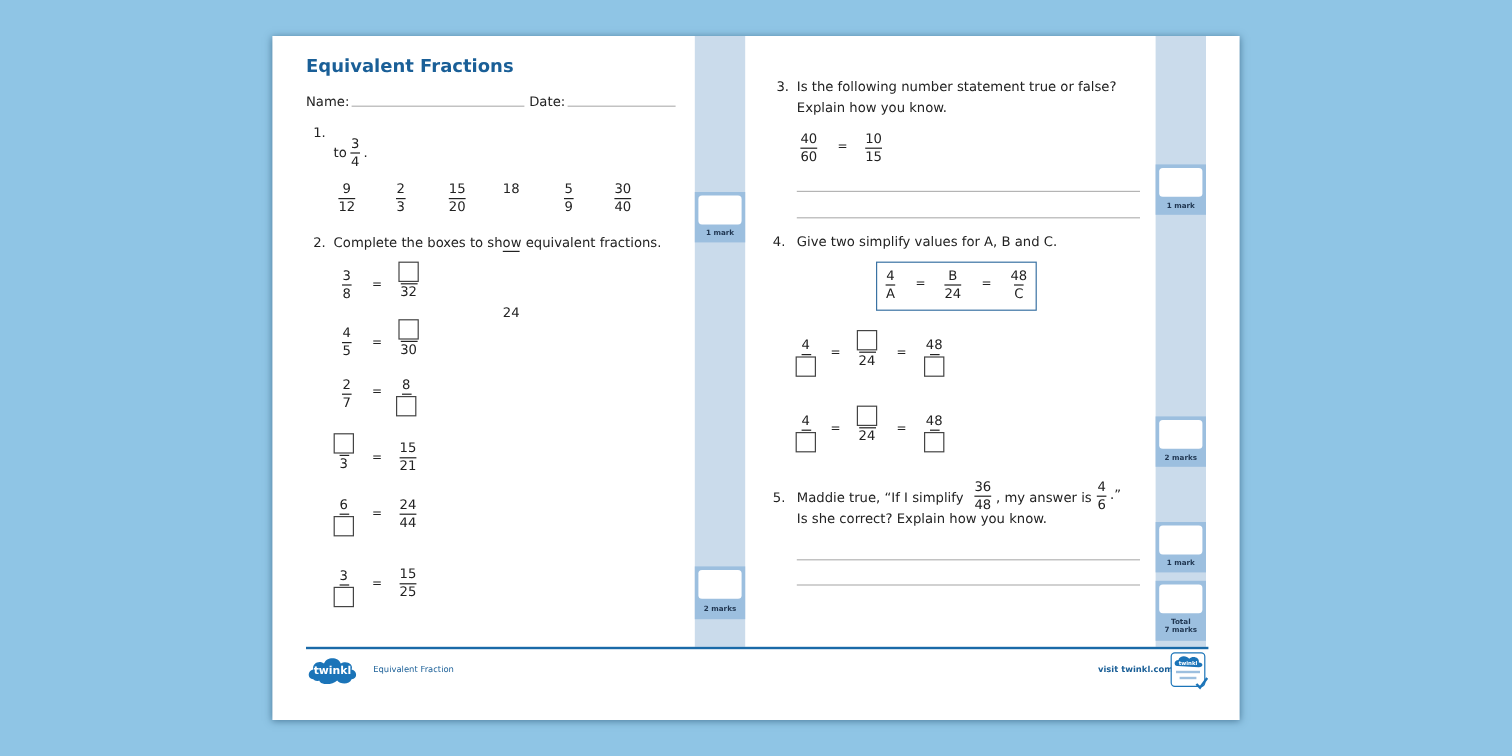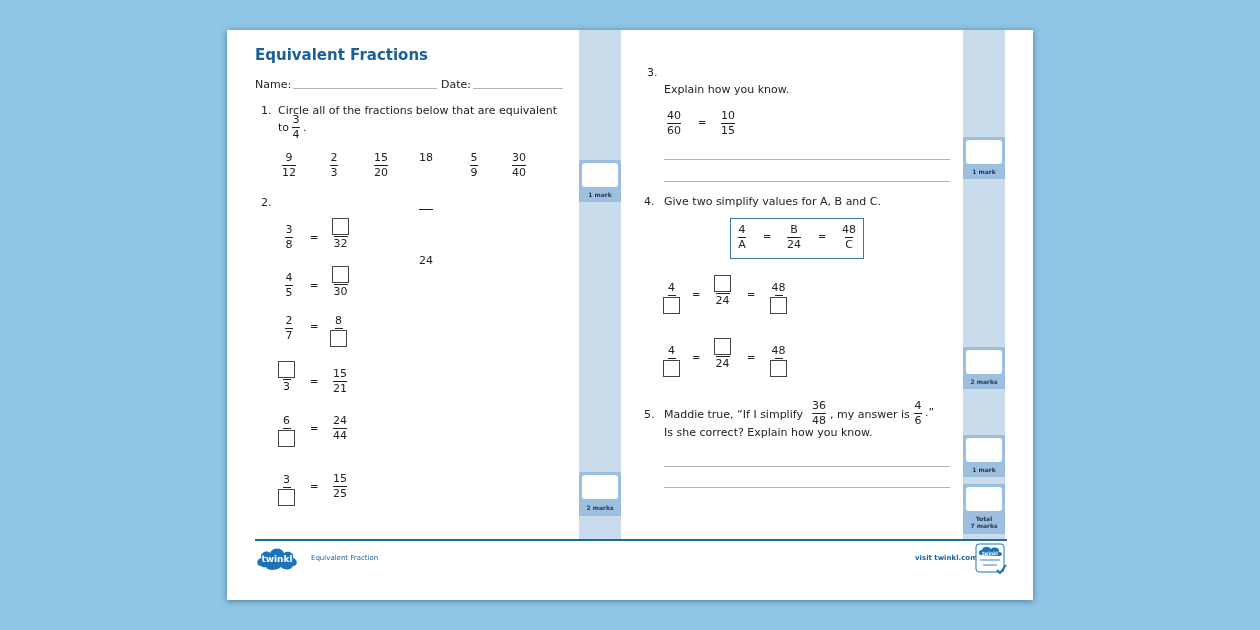--- a/index.html
+++ b/index.html
@@ -71,21 +71,20 @@
     <div class="label" style="top:38px;">7 marks</div>
   </div>
 
   <div class="title">Equivalent Fractions</div>
   <div class="t" style="left:28px;top:48px;">Name:</div>
   <div class="line" style="left:66px;top:58px;width:144px;"></div>
   <div class="t" style="left:214px;top:48px;">Date:</div>
   <div class="line" style="left:246px;top:58px;width:90px;"></div>
 
   <div class="t" style="left:34px;top:74px;">1.</div>
-  <div class="t" style="left:51px;top:74px;">Circle all of the fractions below that are equivalent</div>
   <div class="t" style="left:51px;top:91px;">to</div>
   <div class="frac" style="left:65px;top:84px;">
     <span class="n">3</span>
       <span class="bar" style="width:8px"></span>
       <span class="d">4</span>
   </div>
   <div class="t" style="left:76px;top:91px;">.</div>
 
   <div class="frac" style="left:55px;top:122px;">
     <span class="n">9</span>
@@ -112,20 +111,21 @@
       <span class="bar" style="width:8px"></span>
       <span class="d">9</span>
   </div>
   <div class="frac" style="left:285px;top:122px;">
     <span class="n">30</span>
       <span class="bar" style="width:14px"></span>
       <span class="d">40</span>
   </div>
 
   <div class="t" style="left:34px;top:166px;">2.</div>
+  <div class="t" style="left:51px;top:166px;">Complete the boxes to show equivalent fractions.</div>
 
   <div class="frac" style="left:58px;top:194px;">
     <span class="n">3</span>
       <span class="bar" style="width:8px"></span>
       <span class="d">8</span>
   </div>
   <div class="eq" style="left:83px;top:202px;">=</div>
   <div class="frac" style="left:105px;top:188px;">
     <span class="box"></span>
       <span class="bar" style="width:14px"></span>
@@ -186,20 +186,21 @@
       <span class="box"></span>
   </div>
   <div class="eq" style="left:83px;top:451px;">=</div>
   <div class="frac" style="left:106px;top:443px;">
     <span class="n">15</span>
       <span class="bar" style="width:14px"></span>
       <span class="d">25</span>
   </div>
 
   <div class="t" style="left:420px;top:36px;">3.</div>
+  <div class="t" style="left:437px;top:36px;">Is the following number statement true or false?</div>
   <div class="t" style="left:437px;top:53px;">Explain how you know.</div>
   <div class="frac" style="left:440px;top:80px;">
     <span class="n">40</span>
       <span class="bar" style="width:14px"></span>
       <span class="d">60</span>
   </div>
   <div class="eq" style="left:471px;top:87px;">=</div>
   <div class="frac" style="left:494px;top:80px;">
     <span class="n">10</span>
       <span class="bar" style="width:14px"></span>

